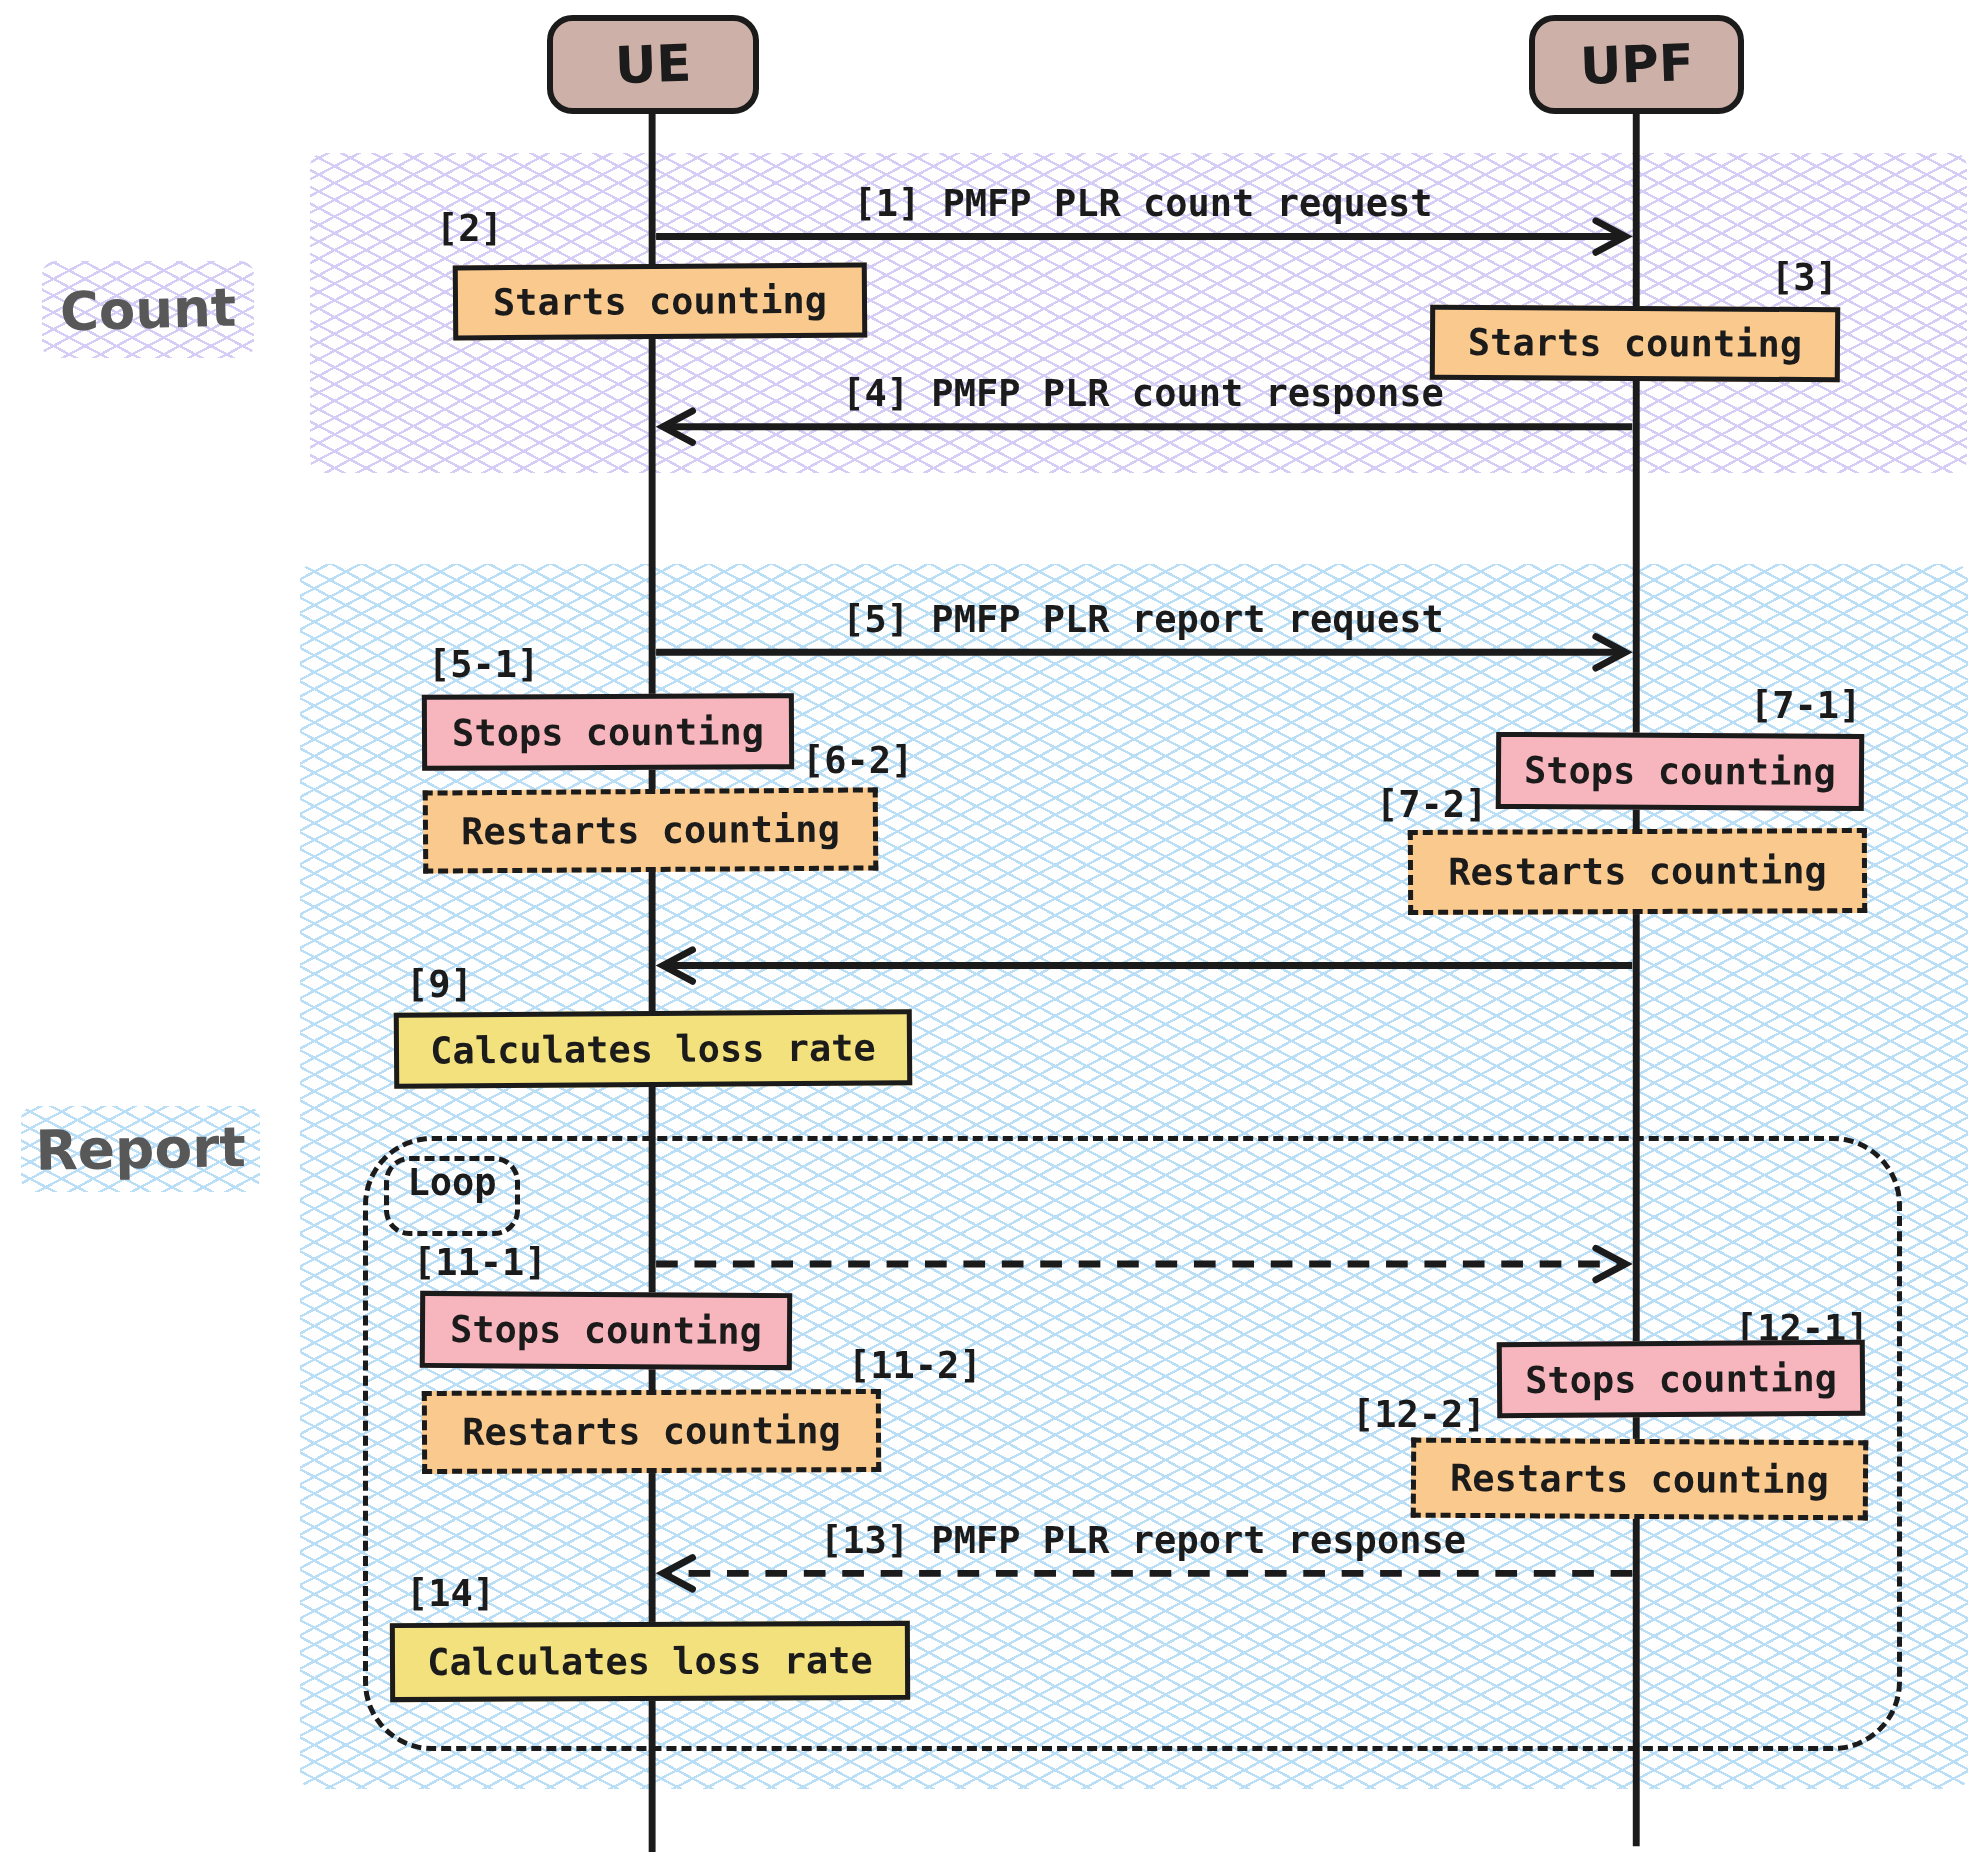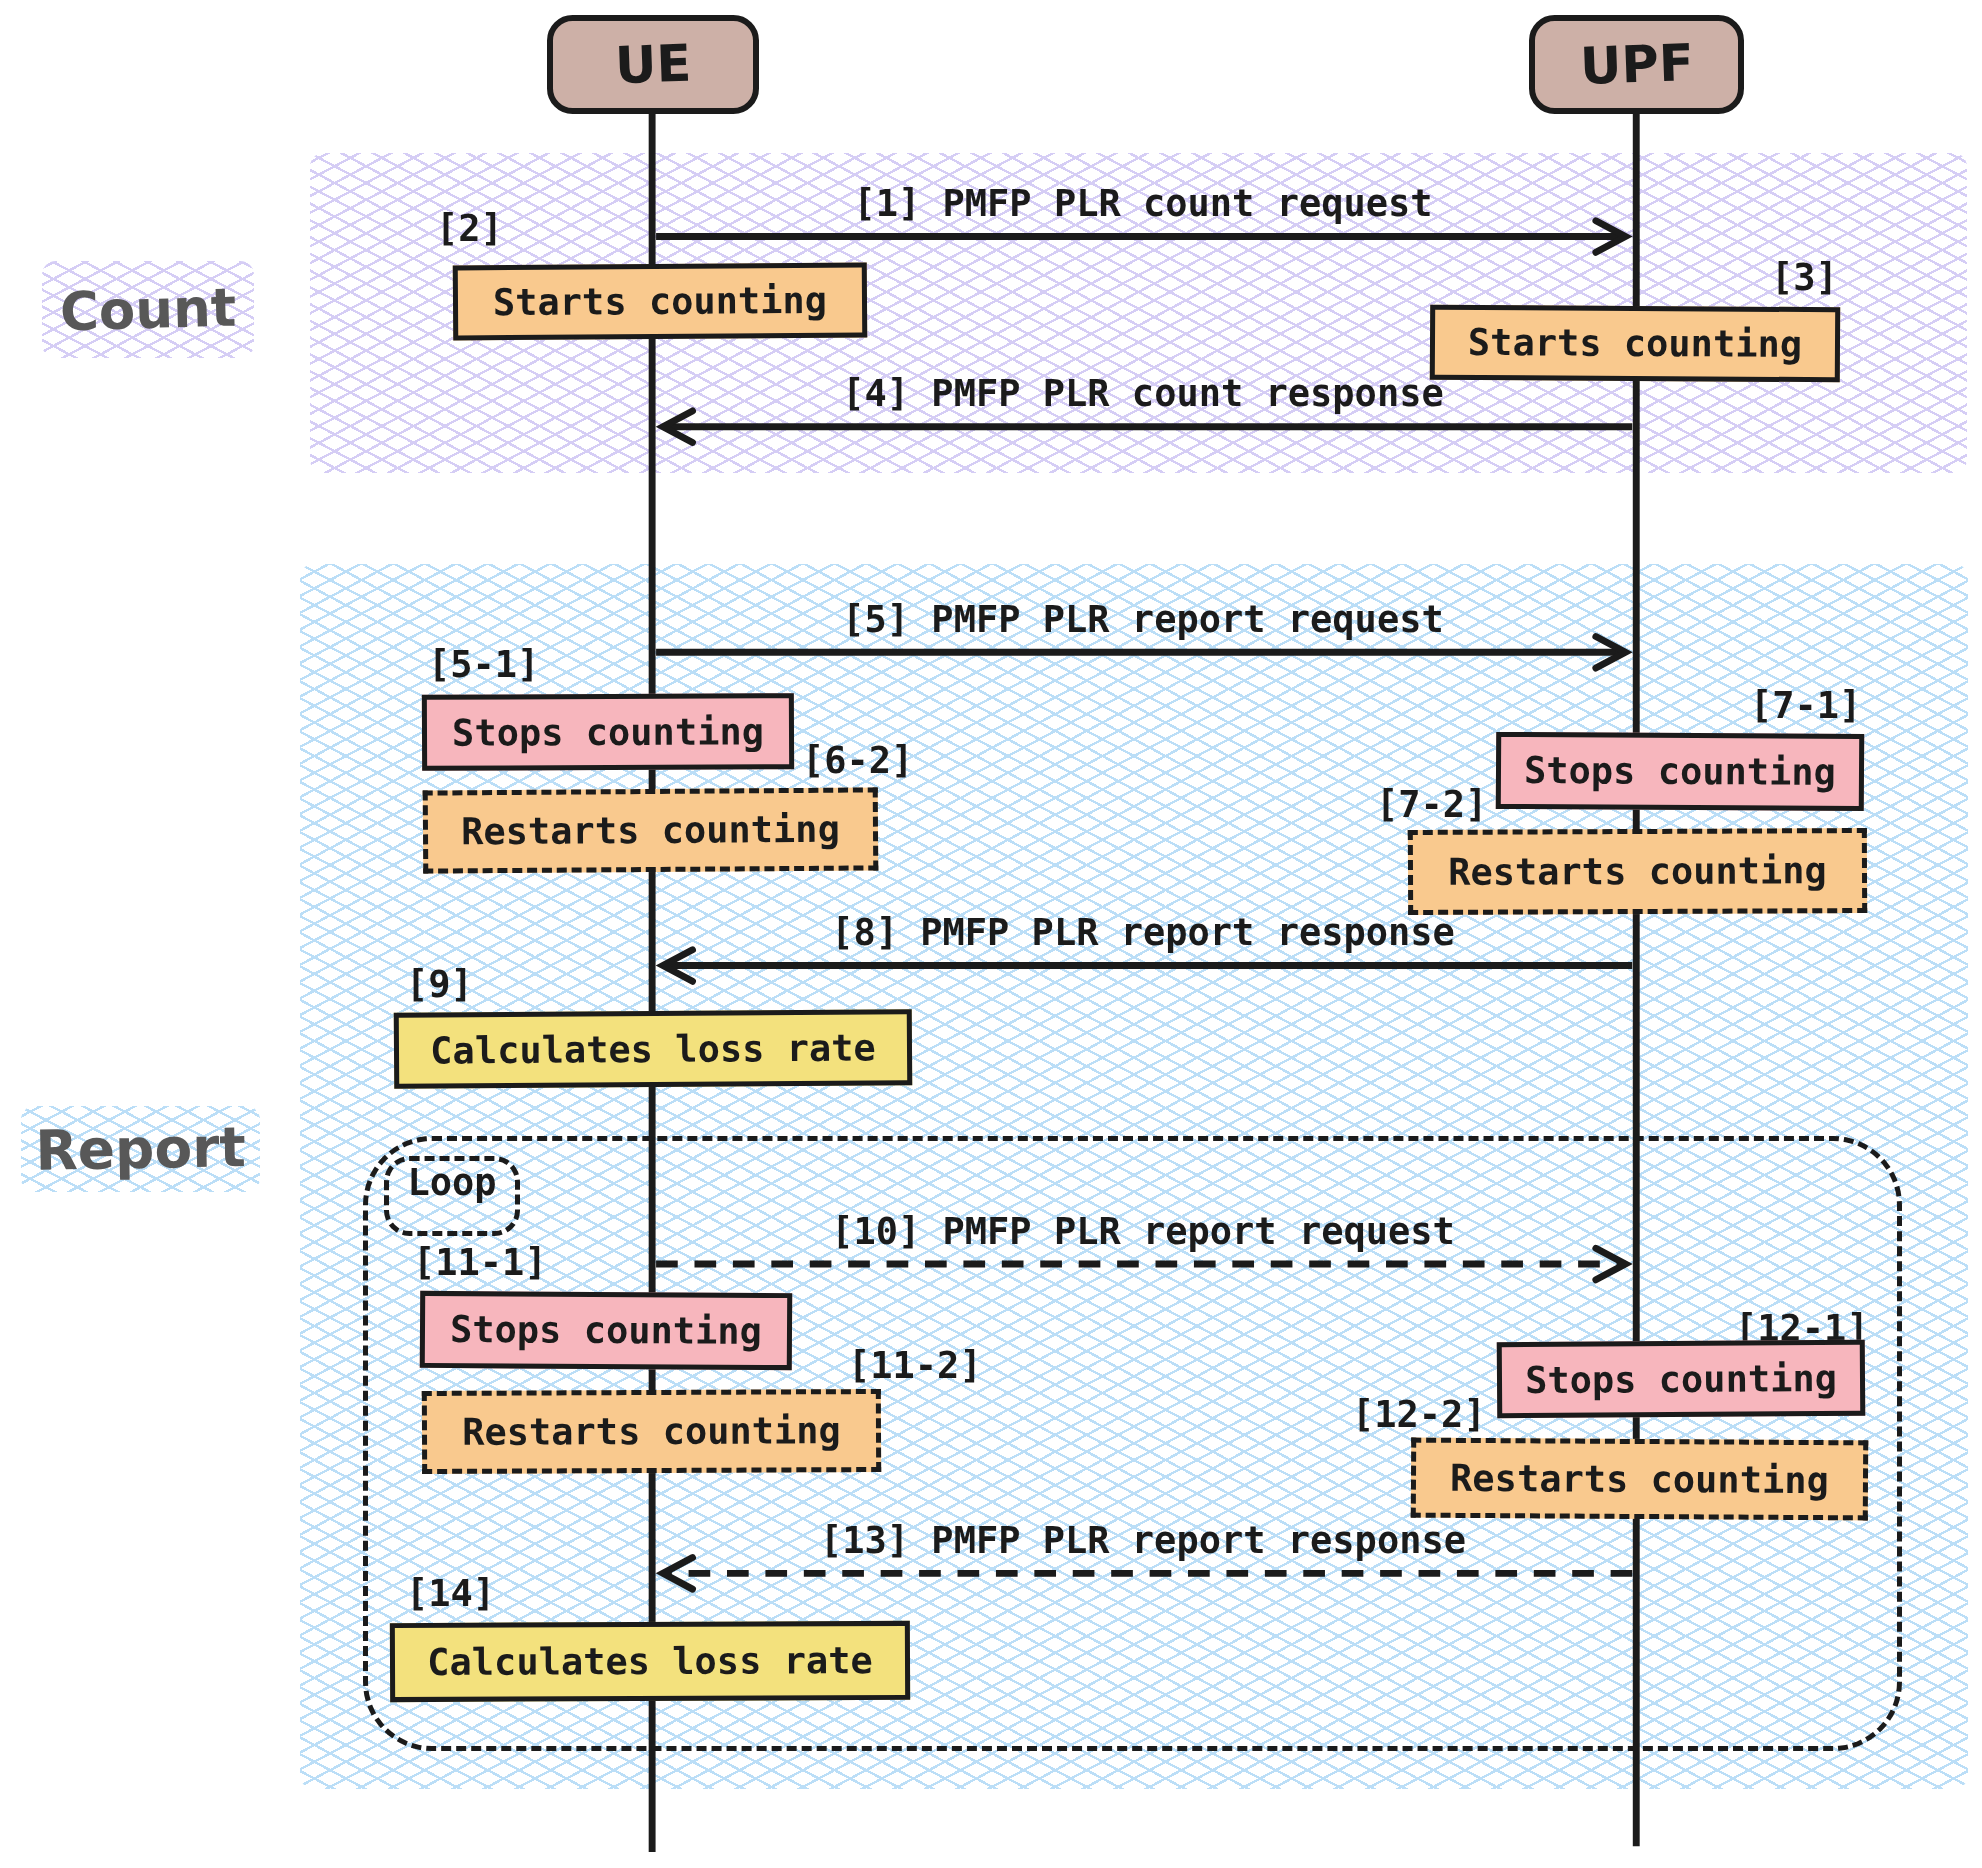--- a/index.html
+++ b/index.html
@@ -118,22 +118,20 @@
   <div class="actor" style="left:547px;top:14.8px;width:212px;height:99px;">
     <span class="t">UE</span>
   </div>
   <div class="actor" style="left:1529px;top:14.8px;width:215px;height:99px;">
     <span class="t">UPF</span>
   </div>
 
   <div class="msg" style="top:181px;">[1] PMFP PLR count request</div>
   <div class="msg" style="top:371px;">[4] PMFP PLR count response</div>
   <div class="msg" style="top:597px;">[5] PMFP PLR report request</div>
-  <div class="msg" style="top:910px;">[8] PMFP PLR report response</div>
-  <div class="msg" style="top:1209px;">[10] PMFP PLR report request</div>
   <div class="msg" style="top:1518px;">[13] PMFP PLR report response</div>
 
   <div class="ref" style="left:436px;top:207px;">[2]</div>
   <div class="ref" style="left:1771px;top:256px;">[3]</div>
   <div class="ref" style="left:428px;top:643px;">[5-1]</div>
   <div class="ref" style="left:802px;top:739px;">[6-2]</div>
   <div class="ref" style="left:1750px;top:684px;">[7-1]</div>
   <div class="ref" style="left:1376px;top:783px;">[7-2]</div>
   <div class="ref" style="left:406px;top:963px;">[9]</div>
   <div class="ref" style="left:413px;top:1241px;">[11-1]</div>

